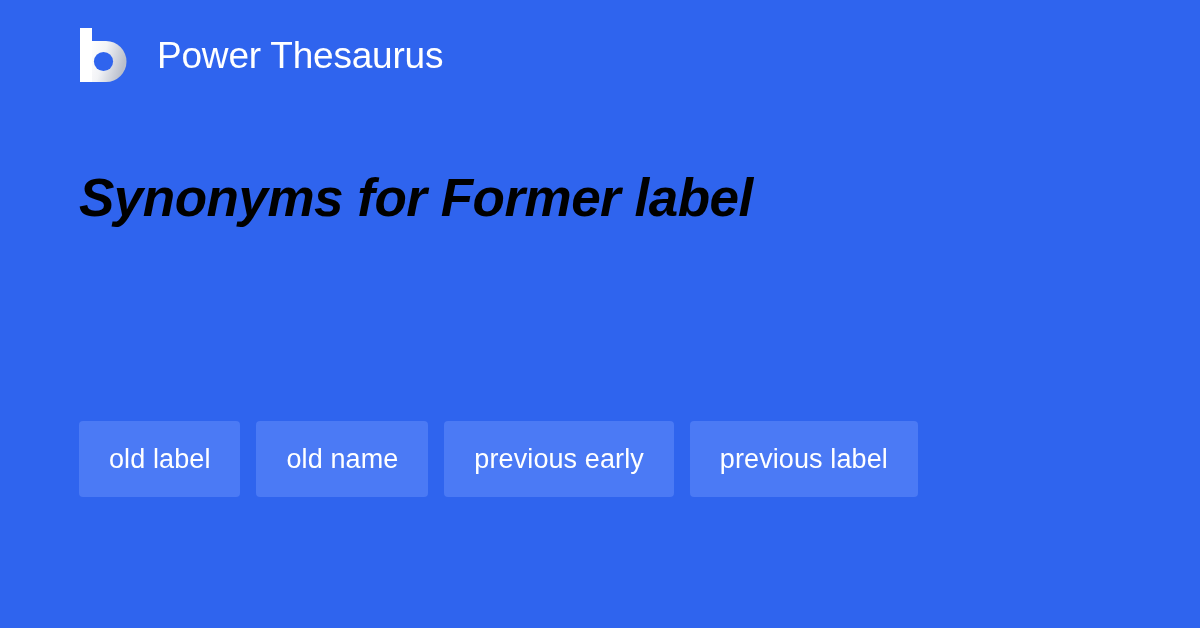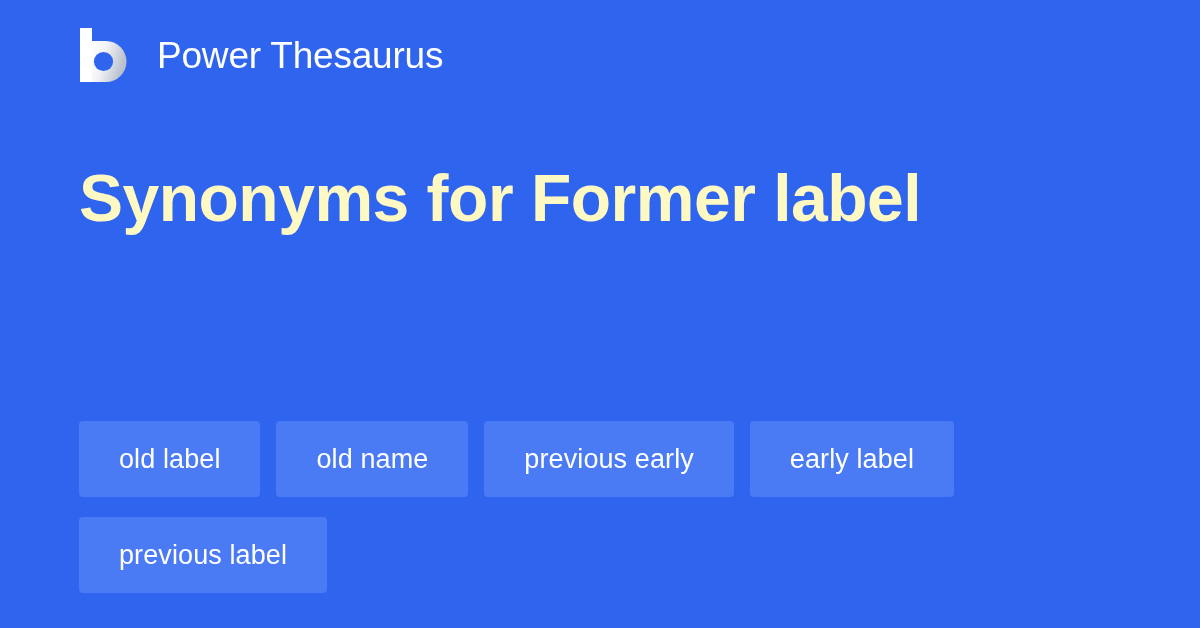--- a/index.html
+++ b/index.html
@@ -45,25 +45,26 @@
     letter-spacing:-0.2px;
     white-space:nowrap;
   }
 
   
   .headline {
     position:absolute;
     left:79px;
     top:143px;
     width:1050px;
-    color:#fef9c3;
-    font-size:66px;
+    color:#000000;
+    font-size:53px;
     font-weight:bold;
     line-height:110px;
     letter-spacing:-0.5px;
+    font-style:italic;
   }
 
   
   .chips {
     position:absolute;
     left:79px;
     top:421px;
     width:1060px;
     display:flex;
     flex-wrap:wrap;
@@ -73,21 +74,21 @@
 
   .chip {
     background:#4b7af5;
     color:#ffffff;
     font-size:27px;
     line-height:1;
     height:76px;
     display:flex;
     align-items:center;
     justify-content:center;
-    padding:0 40px;
+    padding:0 30px;
     border-radius:4px;
     white-space:nowrap;
     letter-spacing:0.1px;
   }
 </style>
 </head>
 <body>
 
 <div class="brand">
 
@@ -113,15 +114,14 @@
 
   <span class="brand-name">Power Thesaurus</span>
 </div>
 
 <h1 class="headline">Synonyms for Former label</h1>
 
 <div class="chips">
   <span class="chip">old label</span>
   <span class="chip">old name</span>
   <span class="chip">previous early</span>
-  <span class="chip">early label</span>
   <span class="chip">previous label</span>
 </div>
 
 </body></html>

